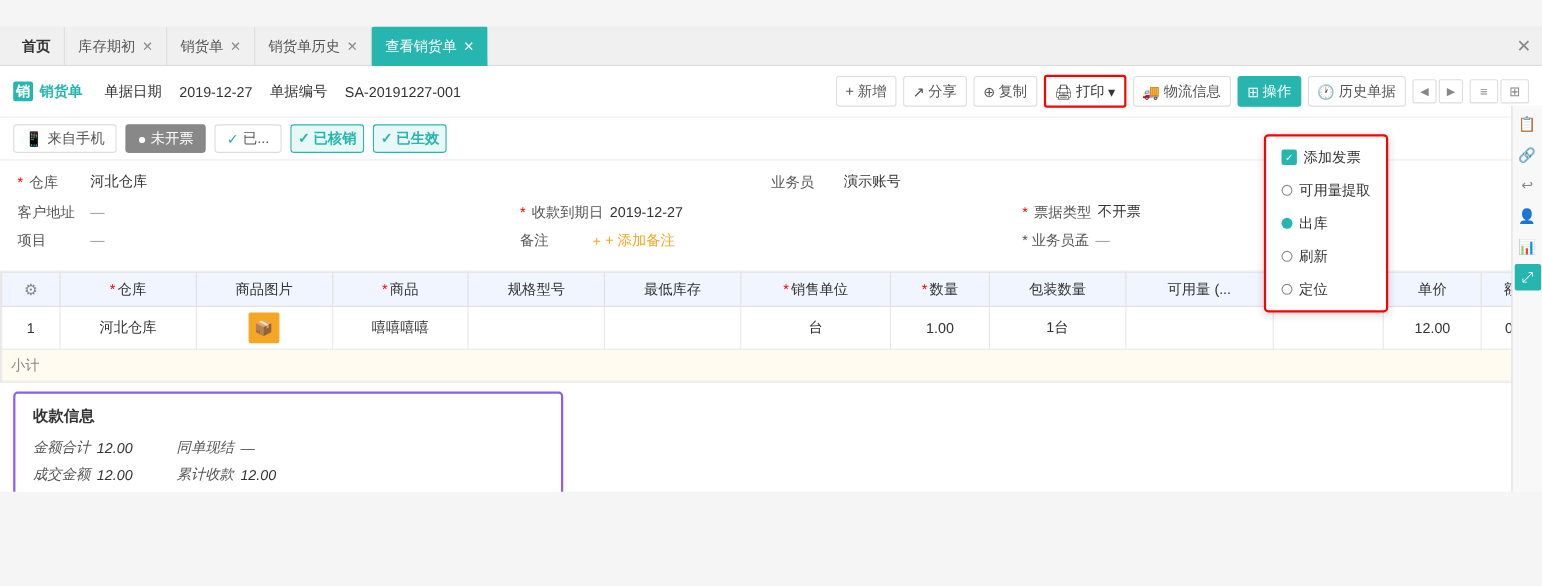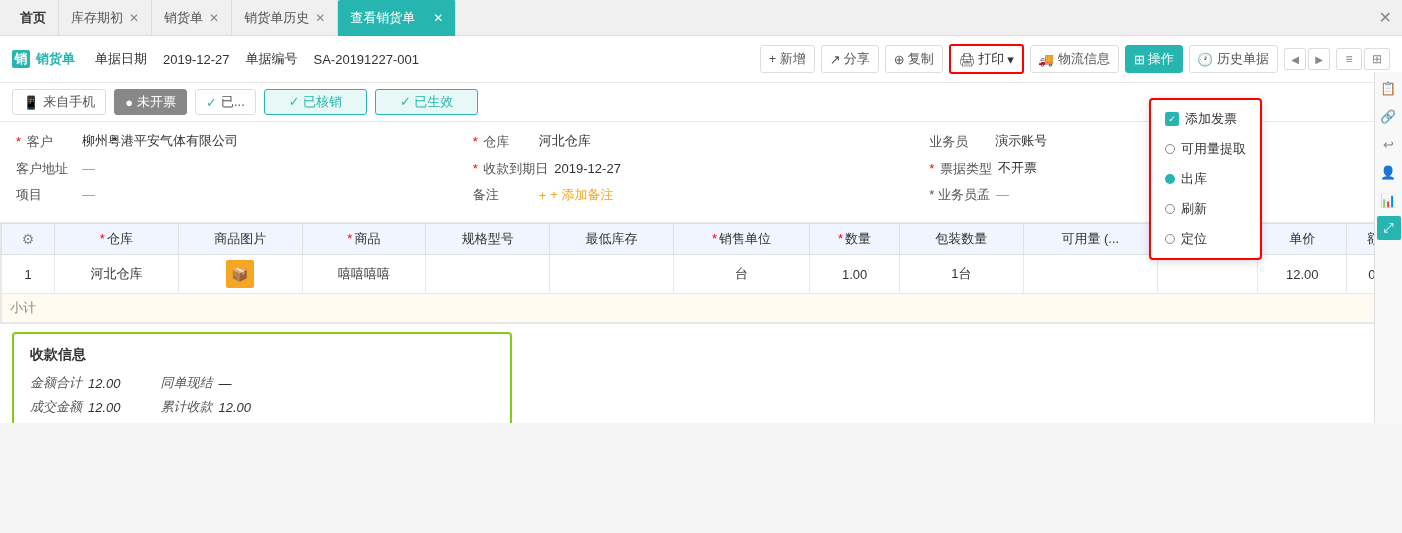--- a/index.html
+++ b/index.html
@@ -22,21 +22,20 @@
       height: 36px;
       cursor: pointer;
       color: #555;
       border-right: 1px solid #ddd;
       white-space: nowrap;
     }
     .tab-item.active {
       background: #27b6af;
       color: #fff;
       border-radius: 2px 2px 0 0;
-      gap: 12px;
     }
     .tab-item .close-x {
       margin-left: 6px;
       font-size: 12px;
       color: #888;
     }
     .tab-item.active .close-x { color: #fff; }
     .tab-home { font-weight: bold; color: #333; }
     .tab-close-btn {
       position: absolute;
@@ -153,24 +152,24 @@
       gap: 4px;
       padding: 3px 10px;
       border: 1px solid #ddd;
       border-radius: 3px;
       background: #fff;
       cursor: pointer;
       font-size: 12px;
       color: #555;
     }
     .status-badge {
-      padding: 3px 24px;
+      padding: 3px 6px;
       border-radius: 3px;
       font-size: 12px;
-      font-weight: normal;
+      font-weight: bold;
       cursor: pointer;
     }
     .badge-green { background: #e8f8f7; color: #27b6af; border: 1px solid #27b6af; }
 
     
     .form-area {
       padding: 10px 16px;
       background: #fff;
     }
     .form-row {
@@ -243,21 +242,21 @@
       border-radius: 2px;
       display: inline-flex;
       align-items: center;
       justify-content: center;
       color: white;
       font-size: 14px;
     }
 
     
     .payment-box {
-      border: 2px solid #84cc16;
+      border: 2px solid #8b5cf6;
       border-radius: 4px;
       padding: 12px 16px;
       margin: 8px 12px;
       background: #fff;
       max-width: 500px;
     }
     .payment-title {
       font-weight: bold;
       font-size: 14px;
       margin-bottom: 10px;
@@ -344,21 +343,21 @@
       width: 10px;
       height: 10px;
       border-radius: 50%;
       border: 1px solid #888;
       display: inline-block;
     }
   </style>
 </head>
 <body>
 
-<div style="width:1402px; height:423px; position:relative; background:#f0f0f0; overflow:hidden;">
+<div style="width:1402px; height:423px; position:relative; background:#f0f0f0; overflow:hidden;margin-top:24px;">
 
   <div class="tab-bar">
     <div class="tab-item tab-home">
       <span>首页</span>
     </div>
     <div class="tab-item">
       <span>库存期初</span>
       <span class="close-x">✕</span>
     </div>
     <div class="tab-item">
@@ -449,27 +448,20 @@
         <span>已核销</span>
       </button>
       <button class="status-badge badge-green">
         <span>✓</span>
         <span>已生效</span>
       </button>
     </div>
 
     <div class="form-area">
       <div class="form-row">
-        <div class="form-field">
-          <span class="form-label">
-            <span class="required-star">*</span>
-            <span>客户</span>
-          </span>
-          <span class="form-value">柳州粤港平安气体有限公司</span>
-        </div>
         <div class="form-field">
           <span class="form-label">
             <span class="required-star">*</span>
             <span>仓库</span>
           </span>
           <span class="form-value">河北仓库</span>
         </div>
         <div class="form-field">
           <span class="form-label">业务员</span>
           <span class="form-value">演示账号</span>

